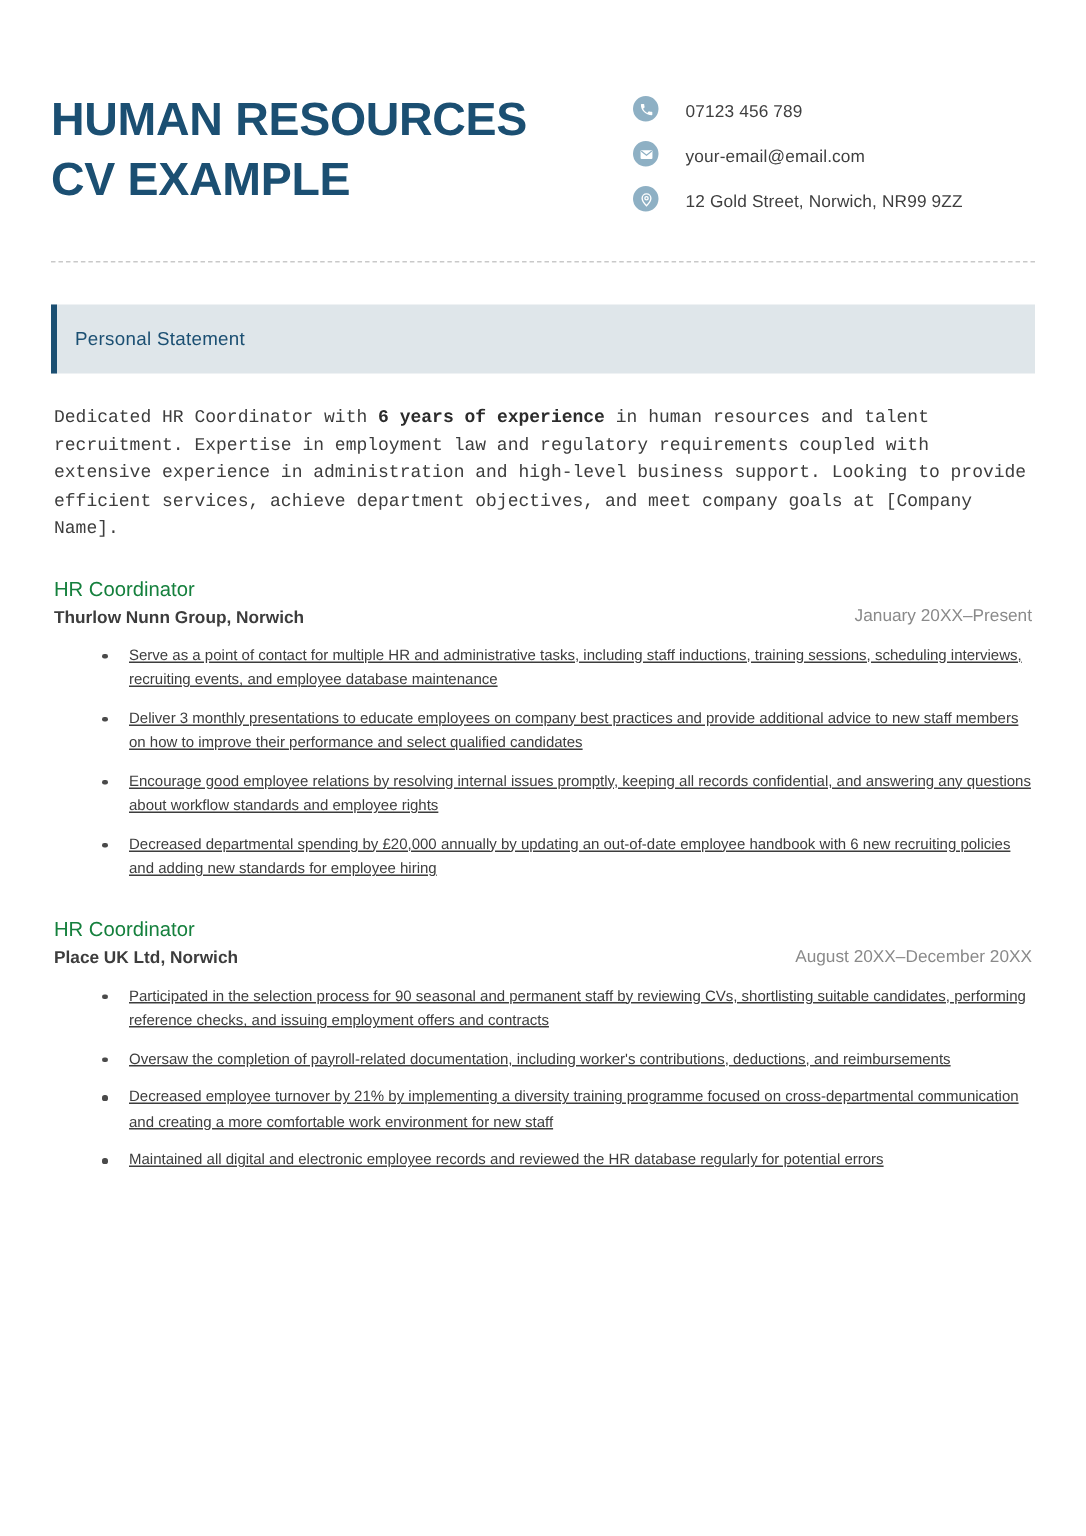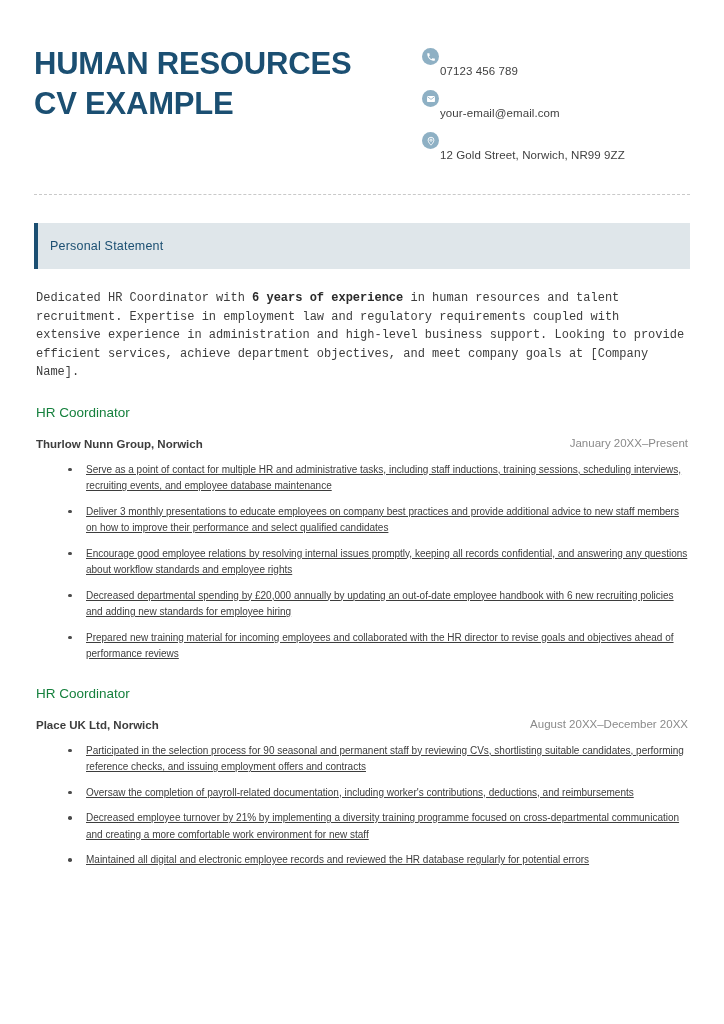--- a/index.html
+++ b/index.html
@@ -20,44 +20,43 @@
     height: 1024px;
     box-sizing: border-box;
     padding: 0 34px;
   }
 
   
   .header {
     display: flex;
     align-items: flex-start;
     justify-content: space-between;
-    padding-top: 40px;
+    padding-top: 56px;
     gap: 41px;
   }
   .name-block {
     padding-top: 4px;
   }
   .name-line {
     font-size: 31px;
     line-height: 40px;
     font-weight: bold;
     letter-spacing: -0.2px;
     color: #1b4f72;
     text-transform: uppercase;
     white-space: nowrap;
   }
   .contact-block {
     padding-top: 8px;
     width: 268px;
   }
   .contact-row {
     display: flex;
-    align-items: flex-start;
+    align-items: flex-end;
     margin-bottom: 13px;
-    flex-direction: column;
   }
   .contact-row:last-child { margin-bottom: 0; }
   .c-icon {
     width: 17px;
     height: 17px;
     border-radius: 50%;
     background: #8eb0c4;
     display: inline-flex;
     align-items: center;
     justify-content: center;
@@ -128,21 +127,21 @@
     font-size: 13.5px;
     font-weight: normal;
     color: #15803d;
     line-height: 18px;
   }
   .job-company {
     font-size: 11.5px;
     font-weight: bold;
     color: #3d3d3d;
     line-height: 17px;
-    margin-top: 14px;
+    margin-top: 2px;
   }
   .job-dates {
     font-size: 11.5px;
     color: #8a8a8a;
     line-height: 17px;
     text-align: right;
     white-space: nowrap;
     padding-bottom: 1px;
   }
   .bullets {
@@ -236,21 +235,20 @@
           <div class="job-title">HR Coordinator</div>
           <div class="job-company">Thurlow Nunn Group, Norwich</div>
         </div>
         <div class="job-dates">January 20XX–Present</div>
       </div>
       <ul class="bullets">
         <li>Serve as a point of contact for multiple HR and administrative tasks, including staff inductions, training sessions, scheduling interviews, recruiting events, and employee database maintenance</li>
         <li>Deliver 3 monthly presentations to educate employees on company best practices and provide additional advice to new staff members on how to improve their performance and select qualified candidates</li>
         <li>Encourage good employee relations by resolving internal issues promptly, keeping all records confidential, and answering any questions about workflow standards and employee rights</li>
         <li>Decreased departmental spending by £20,000 annually by updating an out-of-date employee handbook with 6 new recruiting policies and adding new standards for employee hiring</li>
-        <li>Prepared new training material for incoming employees and collaborated with the HR director to revise goals and objectives ahead of performance reviews</li>
       </ul>
     </div>
 
     <div class="job">
       <div class="job-head">
         <div class="job-left">
           <div class="job-title">HR Coordinator</div>
           <div class="job-company">Place UK Ltd, Norwich</div>
         </div>
         <div class="job-dates">August 20XX–December 20XX</div>

